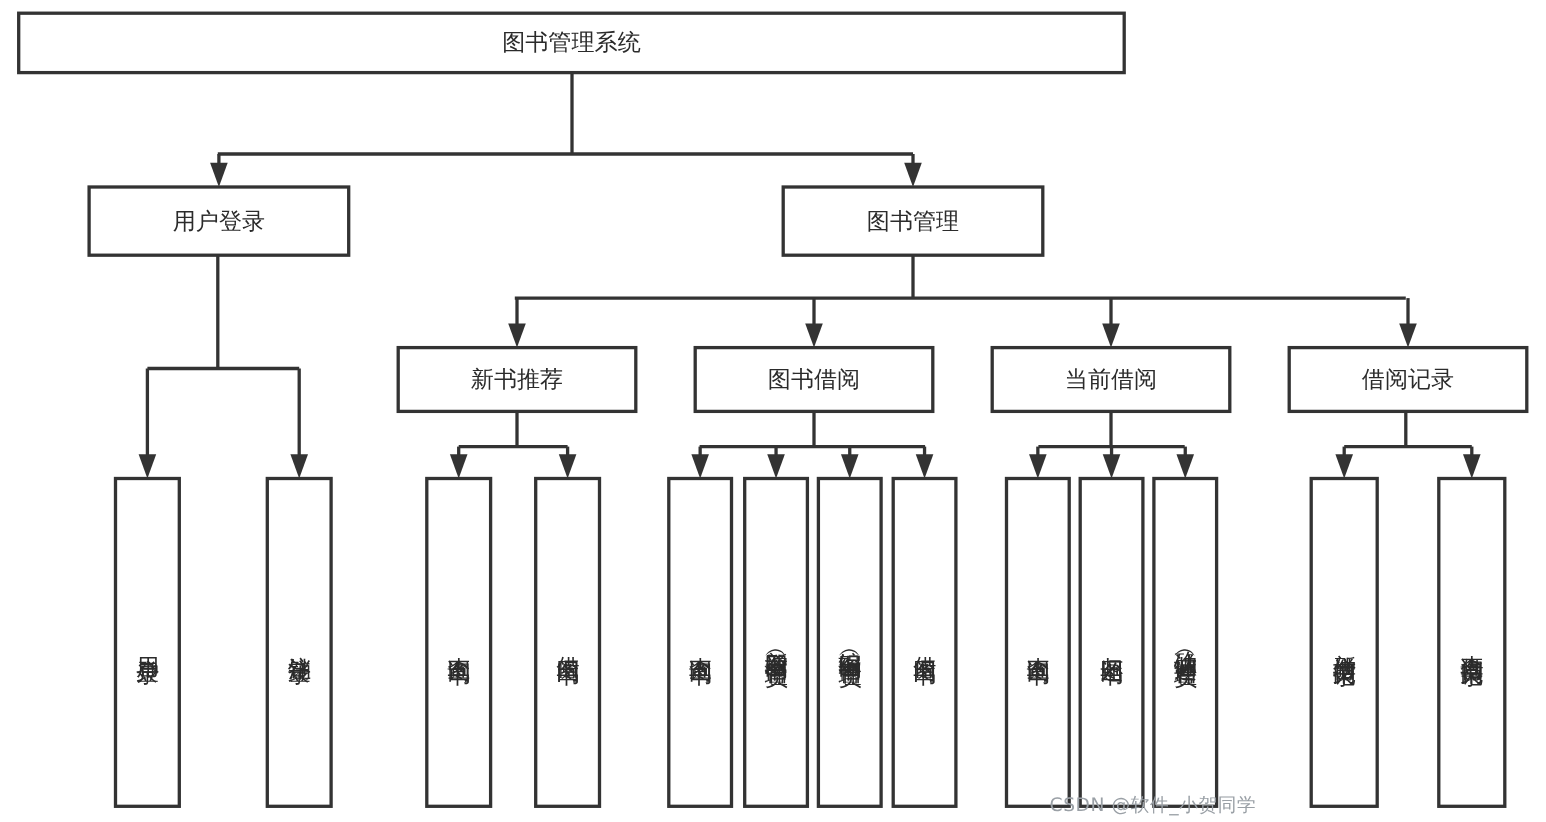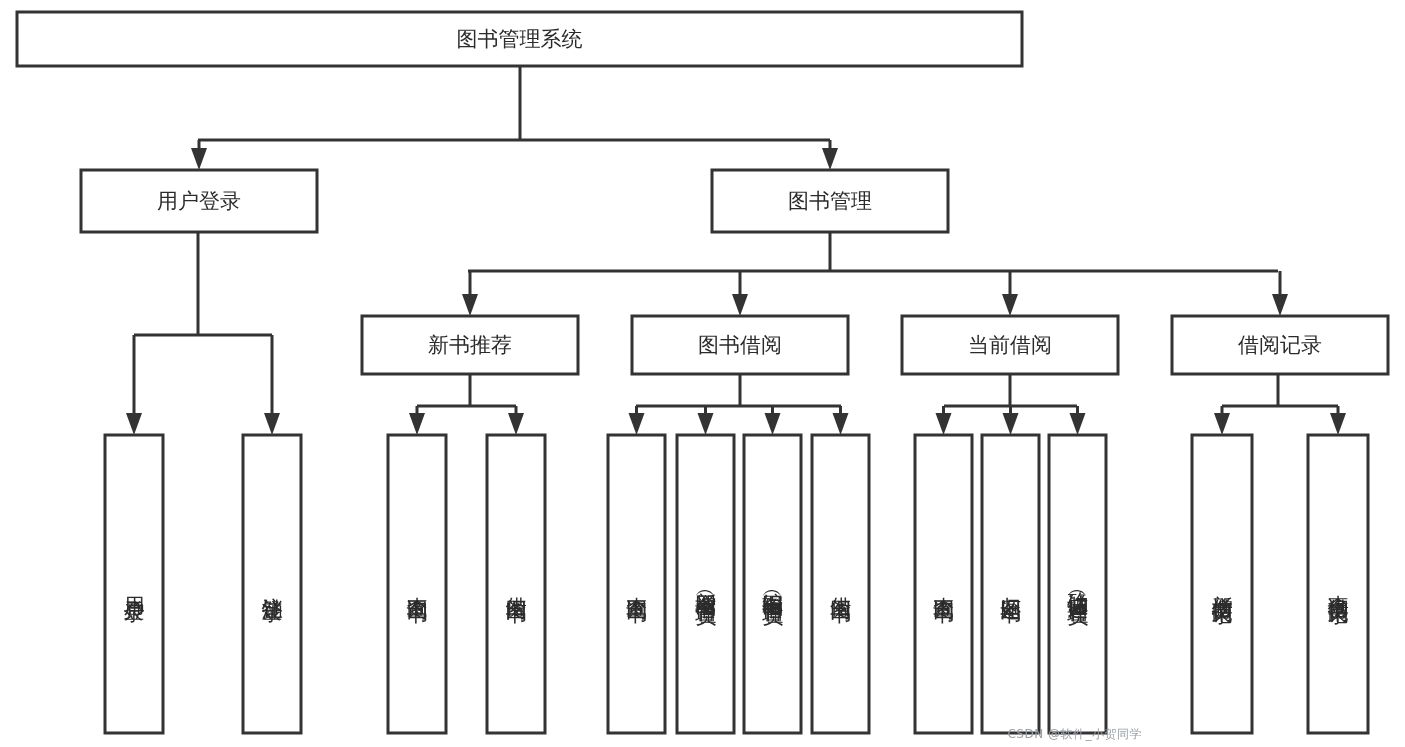--- a/index.html
+++ b/index.html
@@ -64,21 +64,21 @@
     letter-spacing: 2px;
     color: #2b2b2b;
     white-space: nowrap;
     text-align: center;
   }
   .watermark {
     position: absolute;
     right: 8px;
     bottom: 4px;
     font-family: "DejaVu Sans", "Liberation Sans", sans-serif;
-    font-size: 12px;
+    font-size: 17px;
     color: #9aa0a6;
     letter-spacing: 0.5px;
     white-space: nowrap;
   }
 </style>
 </head>
 <body>
 
 <div id="diagram-root">
   <svg class="diagram" viewBox="0 0 1405 747" xmlns="http://www.w3.org/2000/svg">

